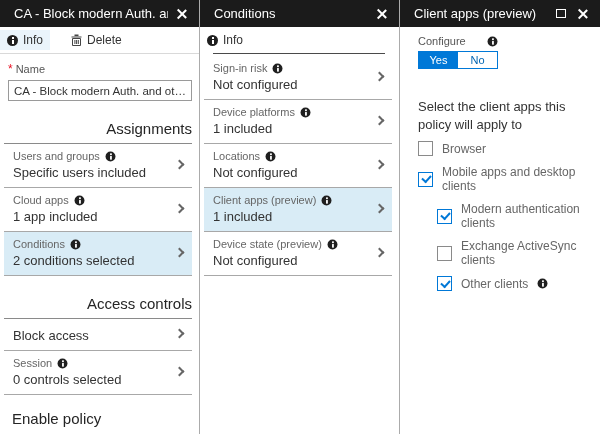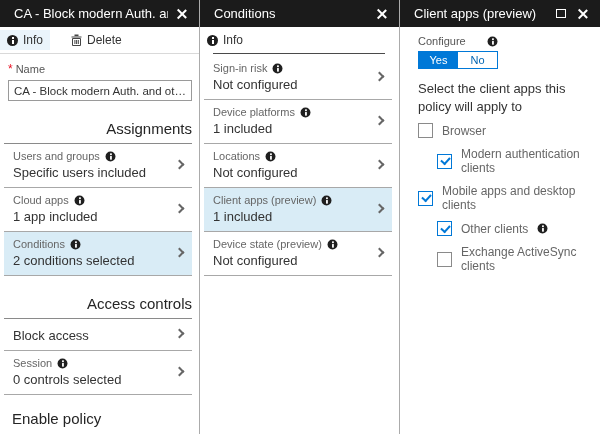--- a/index.html
+++ b/index.html
@@ -55,21 +55,21 @@
   .enable-block { margin:15px 0 0 12px; }
   .block-heading { font-size:15px; color:#252525; }
   .toggle { display:flex; border:1px solid #0078d7; margin-top:7px; background:#fff; }
   .toggle.w80 { width:80px; height:18px; }
   .seg { flex:1; display:flex; align-items:center; justify-content:center; font-size:11px; color:#0065b3; cursor:pointer; }
   .seg.active { background:#0078d7; color:#fff; }
 
   
   .ca-content { padding:8px 10px 0 18px; }
   .cfg-label { display:flex; align-items:center; gap:21px; font-size:11px; color:#555; }
-  .ca-desc { margin-top:11px; width:176px; font-size:13px; color:#333; line-height:1.35; }
+  .ca-desc { margin-top:29px; width:176px; font-size:13px; color:#333; line-height:1.35; }
   .opt-list { margin-top:8px; }
   .opt { display:flex; align-items:center; gap:9px; margin-bottom:9px; cursor:pointer; font-size:12px; color:#666; }
   .opt.indent { margin-left:19px; }
   .cbx { width:15px; height:15px; min-width:15px; border:1px solid #8a8a8a; background:#fff; position:relative; display:inline-block; }
   .opt.checked .cbx { border-color:#0078d7; }
   .opt.checked .cbx::after { content:""; position:absolute; left:3px; top:2.5px; width:7px; height:4px;
                              border-left:2px solid #0078d7; border-bottom:2px solid #0078d7; transform:rotate(-48deg); }
 </style>
 </head>
 <body>
@@ -255,37 +255,37 @@
       </div>
 
       <div class="ca-desc">Select the client apps this policy will apply to</div>
 
       <div class="opt-list">
         <div class="opt">
           <span class="cbx"></span>
           <span>Browser</span>
         </div>
 
+        <div class="opt checked">
+          <span class="cbx"></span>
+          <span>Mobile apps and desktop clients</span>
+        </div>
+
         <div class="opt indent checked">
           <span class="cbx"></span>
           <span>Modern authentication clients</span>
         </div>
 
-        <div class="opt checked">
-          <span class="cbx"></span>
-          <span>Mobile apps and desktop clients</span>
+        <div class="opt indent">
+          <span class="cbx"></span>
+          <span>Exchange ActiveSync clients</span>
         </div>
 
         <div class="opt indent checked">
           <span class="cbx"></span>
           <span>Other clients</span>
           <span class="i-icon sm"></span>
         </div>
-
-        <div class="opt indent">
-          <span class="cbx"></span>
-          <span>Exchange ActiveSync clients</span>
-        </div>
       </div>
     </div>
   </div>
 
 </div>
 
 </body></html>

